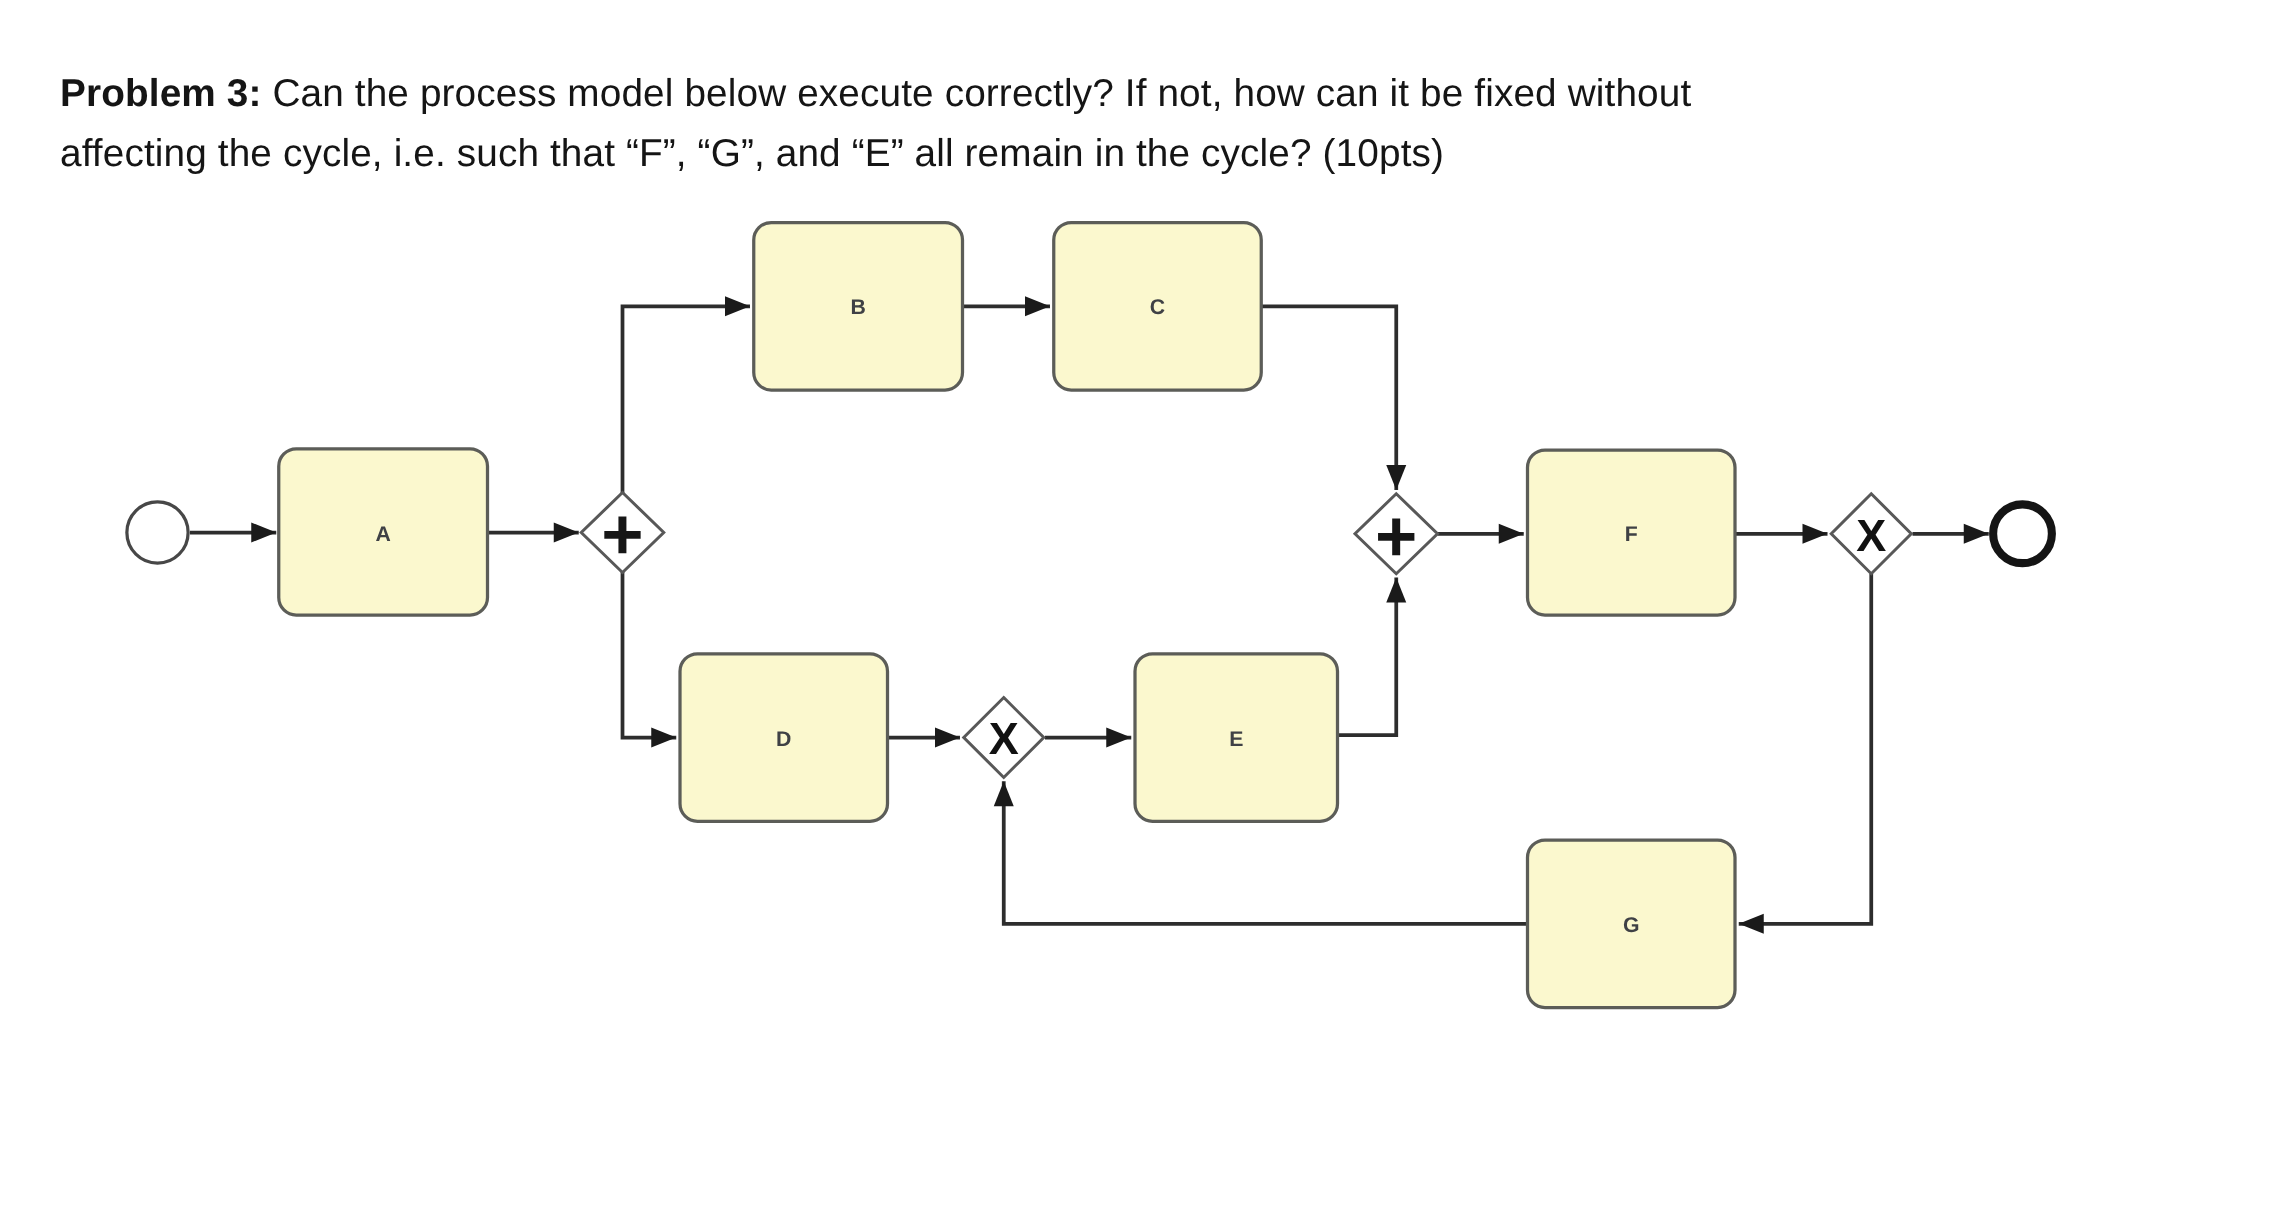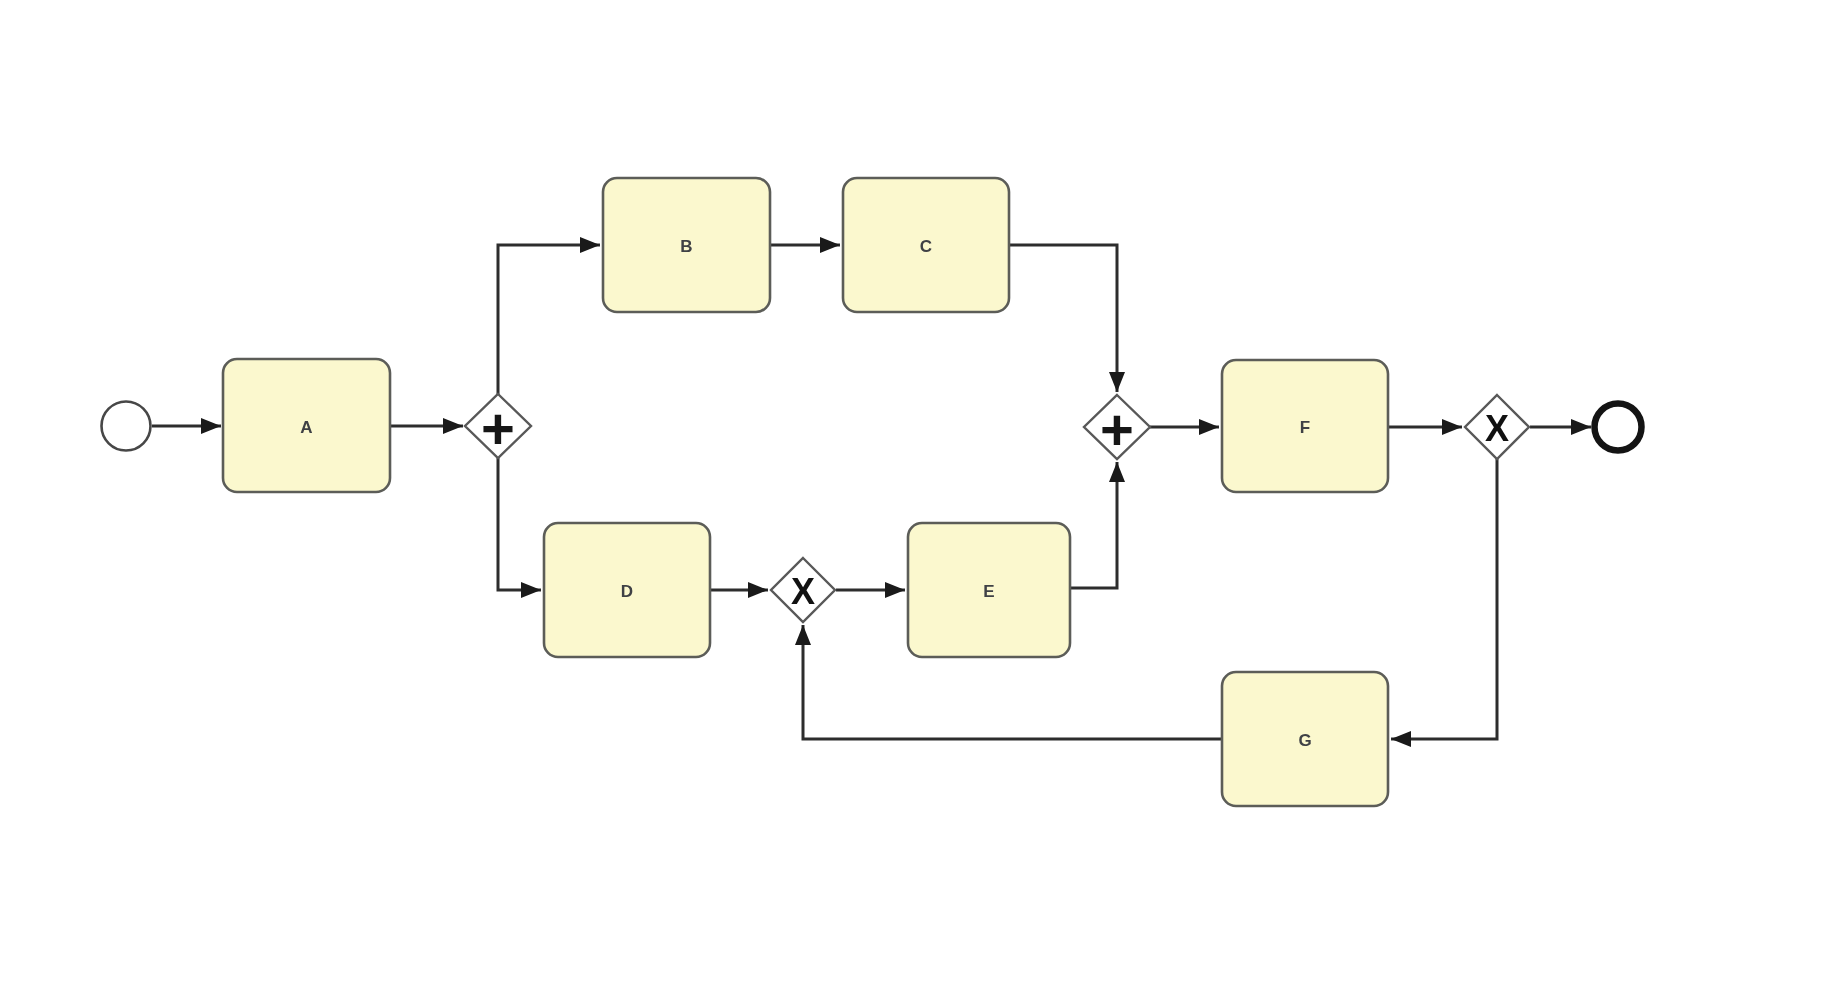--- a/index.html
+++ b/index.html
@@ -81,20 +81,24 @@
     fill: #ffffff;
     stroke: #141414;
     stroke-width: 6.5;
   }
 </style>
 </head>
 <body>
 
 <div class="page">
 
+  <p class="problem-text">
+    <span class="bold">Problem 3:</span><span> Can the process model below execute correctly? If not, how can it be fixed without</span><br>
+    <span>affecting the cycle, i.e. such that “F”, “G”, and “E” all remain in the cycle? (10pts)</span>
+  </p>
 
   <svg class="diagram" viewBox="0 0 1834 982">
     <defs>
       <marker id="arrow" markerUnits="userSpaceOnUse" markerWidth="22" markerHeight="18" refX="21" refY="9" orient="auto">
         <path d="M1,1 L21,9 L1,17 Z" fill="#1a1a1a"></path>
       </marker>
     </defs>
 
     <g>
       <path class="flow" marker-end="url(#arrow)" d="M152,426 L221,426"></path>

